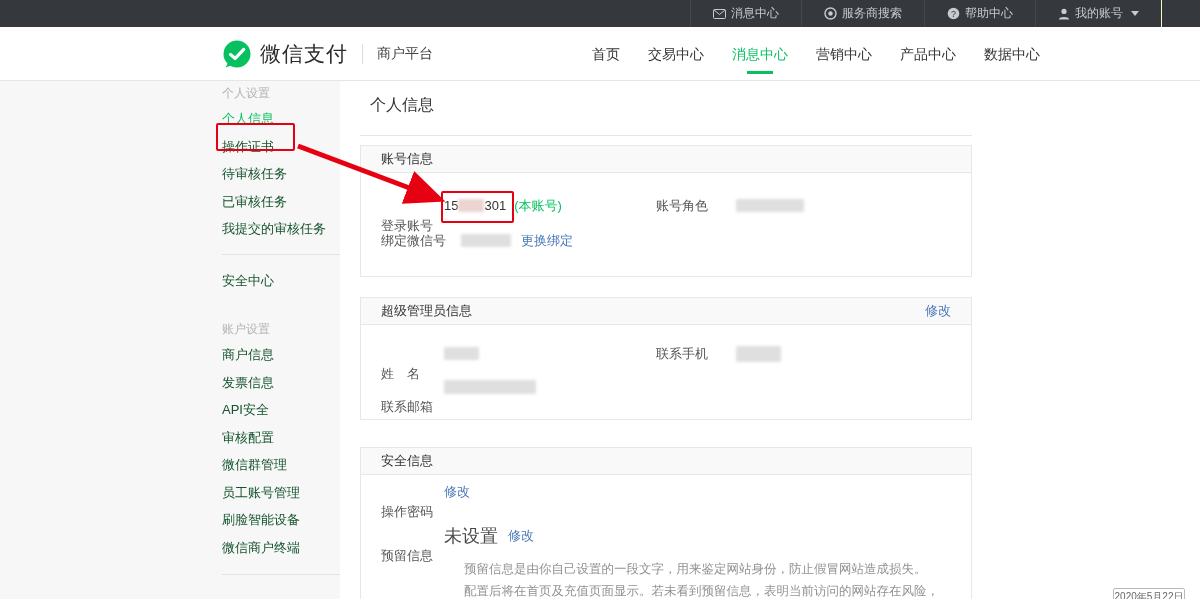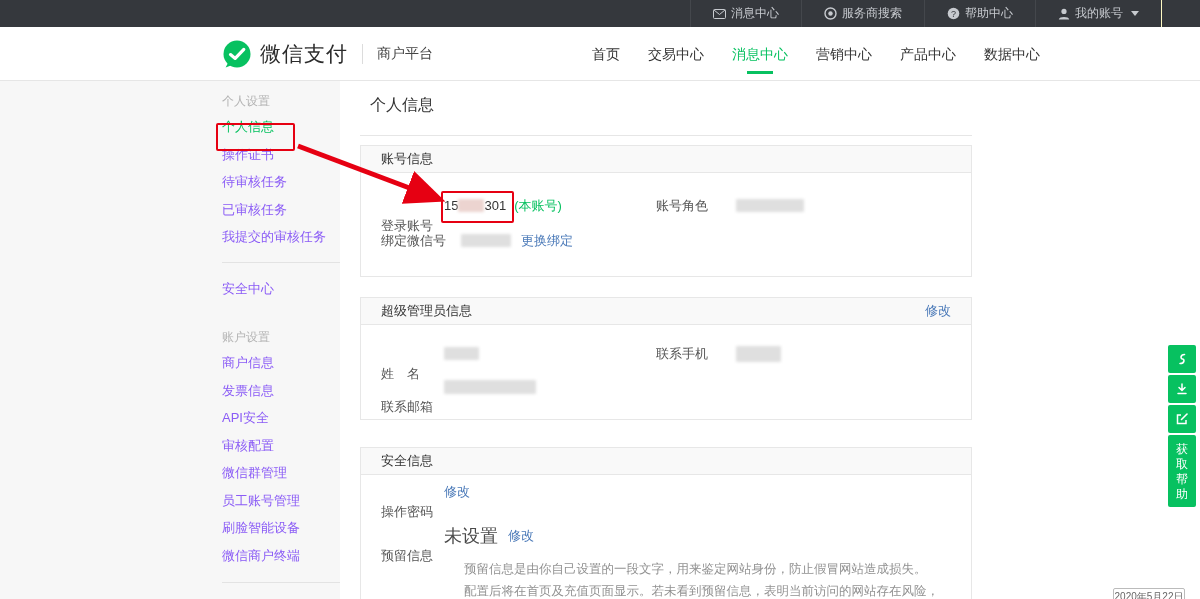--- a/index.html
+++ b/index.html
@@ -27,23 +27,23 @@
   .nav { position:absolute; left:578px; top:0; height:54px; display:flex; }
   .nav-item { position:relative; padding:0 14px; height:54px; line-height:54px; font-size:14px;
               color:#333; cursor:pointer; white-space:nowrap; }
   .nav-item.active { color:#07c160; }
   .nav-item.active::after { content:""; position:absolute; left:50%; transform:translateX(-50%);
               bottom:7px; width:26px; height:3px; background:#07c160; }
 
   
   .sidebar { position:absolute; left:0; top:81px; width:340px; height:518px; background:#f7f7f7; }
   .side-inner { position:absolute; left:222px; top:0; width:118px; }
-  .side-header { font-size:12px; color:#b3b3b3; height:24px; line-height:24px; margin-top:8px; }
+  .side-header { font-size:12px; color:#b3b3b3; height:24px; line-height:24px; }
   .side-header.second { margin-top:23px; }
-  .side-item { font-size:13px; color:#8b5cf6; height:27.5px; line-height:27.5px; cursor:pointer;
+  .side-item { font-size:13px; color:#14532d; height:27.5px; line-height:27.5px; cursor:pointer;
                white-space:nowrap; }
   .side-item:first-of-type { margin-top:10px; }
   .side-item.active { color:#07c160; }
   .side-divider { height:1px; background:#e3e3e3; margin:11px 0 12px 0; }
   .side-divider.end { margin-top:13px; }
 
   
   .main { position:absolute; left:360px; top:81px; width:612px; height:518px; }
   .page-title { font-size:16px; color:#333; padding:14px 0 0 10px; }
   .main-divider { height:1px; background:#e6e6e6; margin-top:19px; }
@@ -250,41 +250,20 @@
         </div>
         <div class="sec-desc">
           <div>预留信息是由你自己设置的一段文字，用来鉴定网站身份，防止假冒网站造成损失。</div>
           <div>配置后将在首页及充值页面显示。若未看到预留信息，表明当前访问的网站存在风险，请终止操作，并修改密码。</div>
 
         </div>
       </div>
     </div>
   </div>
 
-  <div class="fab-stack">
-    <div class="fab">
-      <svg width="14" height="14" viewBox="0 0 14 14">
-          <path d="M9.5 2.5 C5 2.5 5.5 7 7.5 7 C9.5 7 10 11.5 5 11.5" fill="none" stroke="#fff" stroke-width="1.6" stroke-linecap="round"></path>
-        </svg>
-    </div>
-    <div class="fab">
-      <svg width="14" height="14" viewBox="0 0 14 14">
-          <path d="M7 2 L7 8 M4 5.5 L7 8.5 L10 5.5 M3 11.5 L11 11.5" fill="none" stroke="#fff" stroke-width="1.5" stroke-linecap="round" stroke-linejoin="round"></path>
-        </svg>
-    </div>
-    <div class="fab">
-      <svg width="14" height="14" viewBox="0 0 14 14">
-          <path d="M11 8 L11 11.5 L2.5 11.5 L2.5 3 L6 3" fill="none" stroke="#fff" stroke-width="1.5"></path>
-          <path d="M6.5 7.5 L12 2" stroke="#fff" stroke-width="1.6" stroke-linecap="round"></path>
-        </svg>
-    </div>
-    <div class="fab-help">
-      <span>获取帮助</span>
-    </div>
-  </div>
 
   <div class="anno anno-box1"></div>
   <div class="anno anno-box2"></div>
   <svg class="anno-arrow" width="170" height="80" viewBox="0 0 170 80">
     <defs>
       <marker id="ah" markerWidth="9" markerHeight="8" refX="6" refY="3.5" orient="auto">
         <path d="M0 0 L8 3.5 L0 7 Z" fill="#e60012"></path>
       </marker>
     </defs>
     <line x1="8" y1="8" x2="146" y2="60" stroke="#e60012" stroke-width="5" marker-end="url(#ah)"></line>

